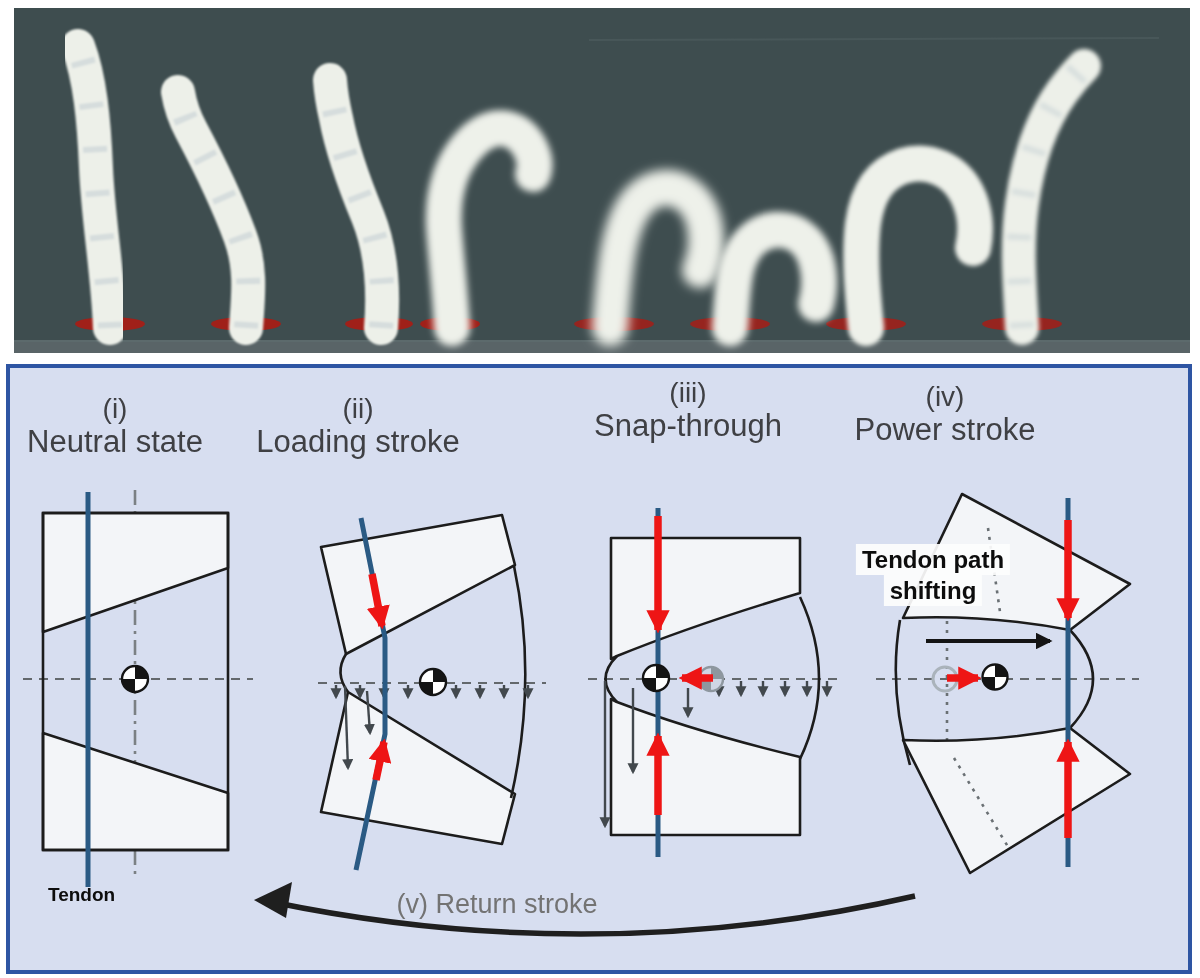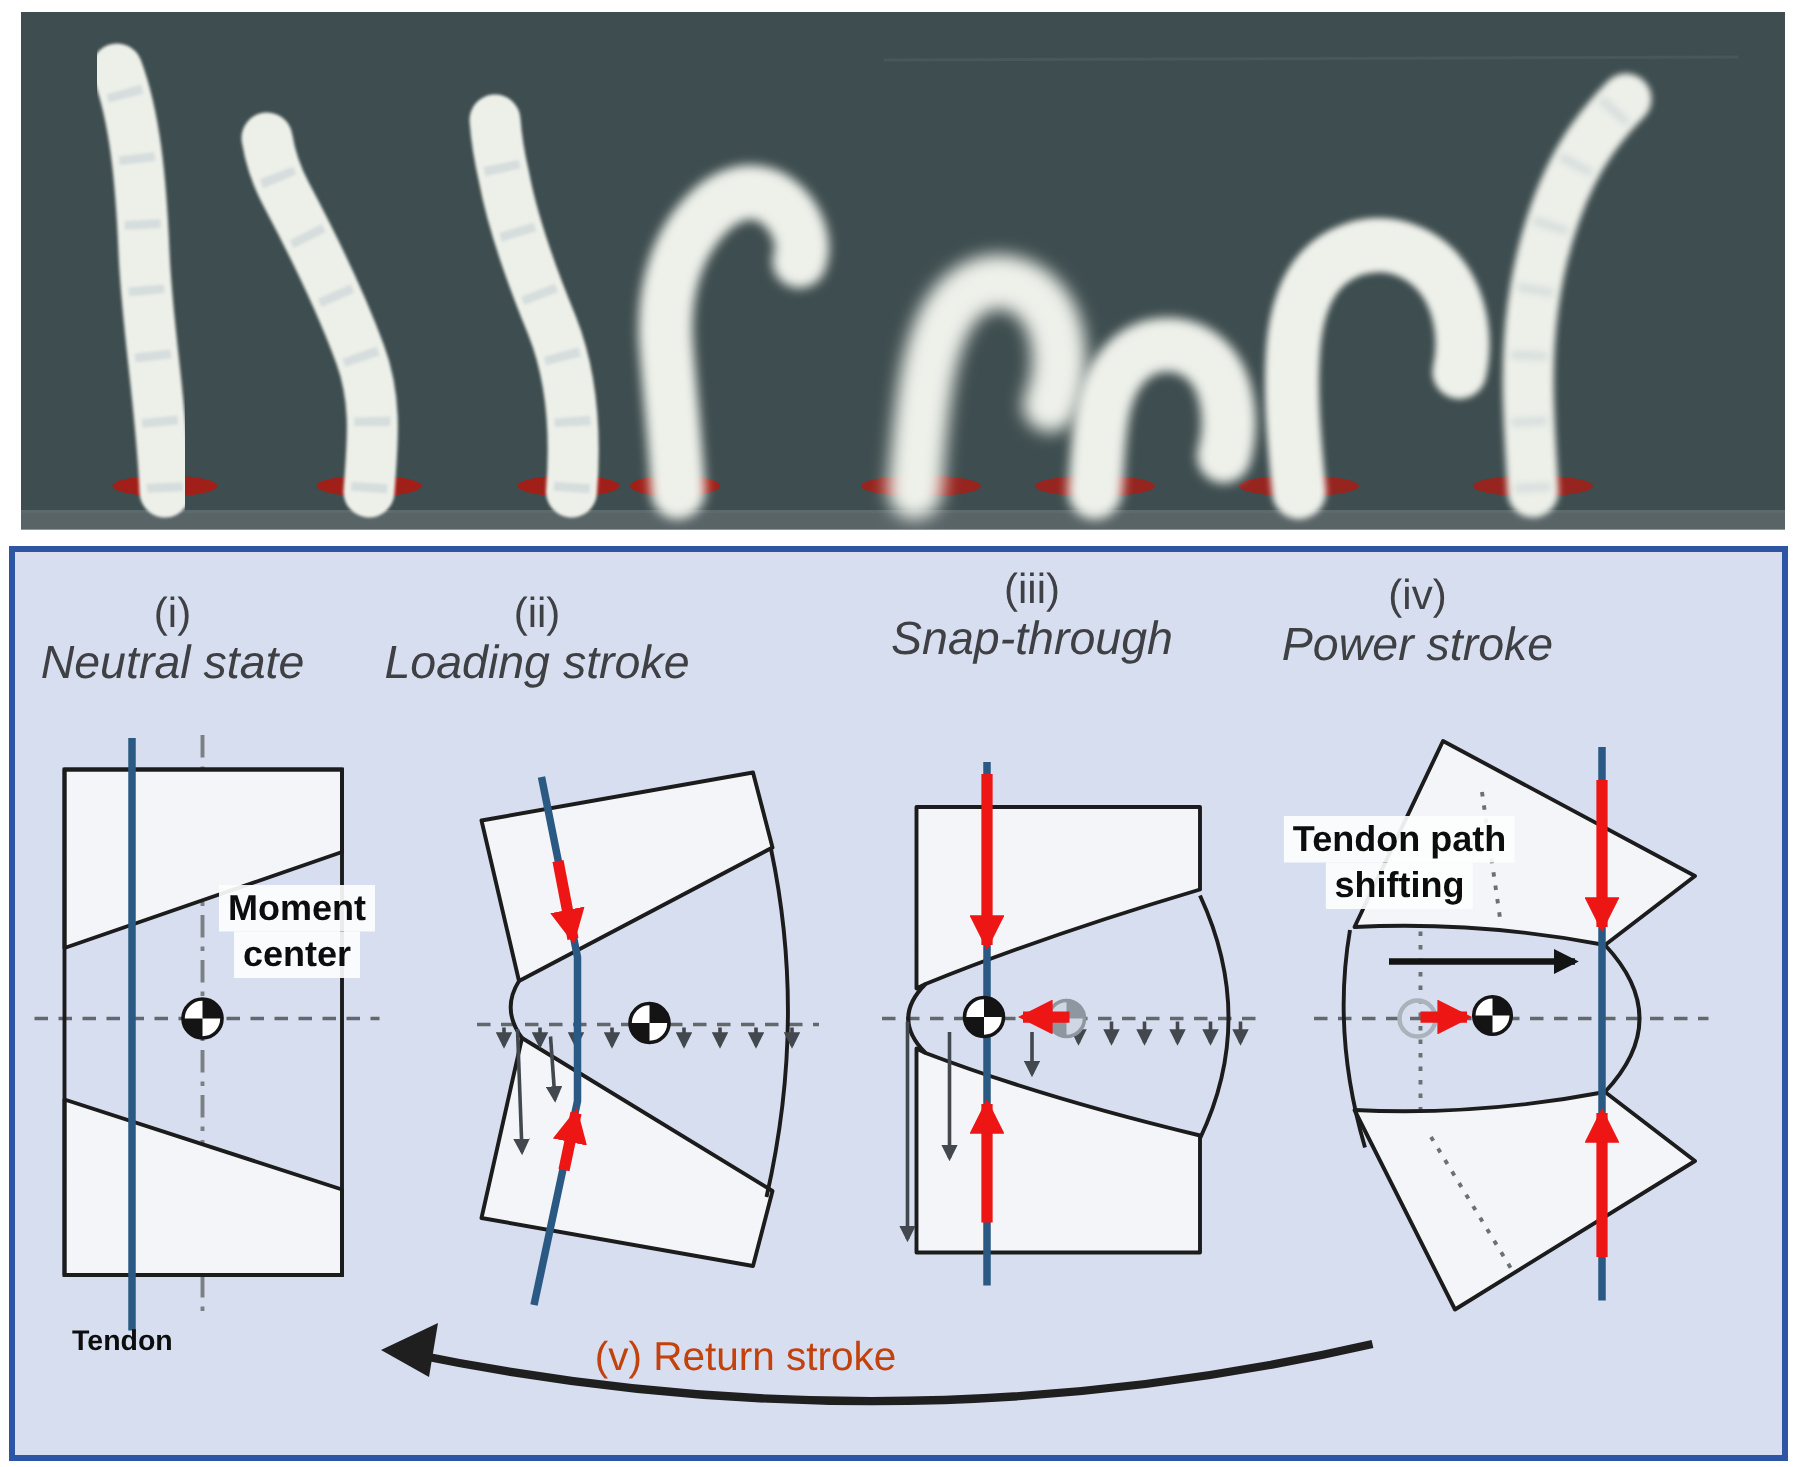--- a/index.html
+++ b/index.html
@@ -17,27 +17,27 @@
   .dash{stroke:#63686c;stroke-width:2.2;stroke-dasharray:9 7;fill:none;}
   .dashdot{stroke:#7b8084;stroke-width:2.6;stroke-dasharray:15 6 3 6;fill:none;}
   .dotted{stroke:#6a7074;stroke-width:2.6;stroke-dasharray:3 6;fill:none;}
   .tendon{stroke:#2a5a84;stroke-width:5;fill:none;}
   .red{stroke:#ee1515;stroke-width:7.5;fill:none;}
   .gray-arrow{stroke:#42484d;stroke-width:2.4;fill:none;}
   .black-arrow{stroke:#141414;stroke-width:4.2;fill:none;}
 
   .hdr{position:absolute;transform:translateX(-50%);text-align:center;color:#3f4044;}
   .hdr .num{font-size:28px;line-height:30px;}
-  .hdr .lbl{font-size:31px;line-height:36px;white-space:nowrap;font-style:italic;}
+  .hdr .lbl{font-size:31px;line-height:36px;white-space:nowrap;}
 
   .anno{position:absolute;color:#0d0d0d;font-weight:bold;text-align:center;}
   .anno .patch{background:rgba(253,253,253,.92);padding:0 6px;display:inline-block;}
   .anno div{line-height:31px;font-size:24px;white-space:nowrap;}
   .plain{position:absolute;color:#0d0d0d;font-weight:bold;font-size:19px;white-space:nowrap;}
-  .vtext{position:absolute;transform:translateX(-50%);color:#c2410c;font-size:27px;white-space:nowrap;}
+  .vtext{position:absolute;transform:translateX(-50%);color:#737373;font-size:27px;white-space:nowrap;}
 </style>
 </head>
 <body>
 
 <div class="photo-panel">
   <svg viewBox="0 0 1176 345">
     <defs>
       <filter id="fb1" x="-40%" y="-40%" width="180%" height="180%">
           <feGaussianBlur stdDeviation="1.1"></feGaussianBlur>
         </filter>
@@ -232,23 +232,19 @@
   </div>
   <div class="hdr" style="left:678px;top:10px;">
     <div class="num">(iii)</div>
     <div class="lbl">Snap-through</div>
   </div>
   <div class="hdr" style="left:935px;top:14px;">
     <div class="num">(iv)</div>
     <div class="lbl">Power stroke</div>
   </div>
 
-  <div class="anno" style="left:188px;top:222px;transform:translateX(-50%);">
-    <div><span class="patch">Moment</span></div>
-    <div><span class="patch">center</span></div>
-  </div>
   <div class="plain" style="left:38px;top:516px;">Tendon</div>
   <div class="anno" style="left:923px;top:176px;transform:translateX(-50%);">
     <div><span class="patch">Tendon path</span></div>
     <div><span class="patch">shifting</span></div>
   </div>
   <div class="vtext" style="left:487px;top:521px;">(v) Return stroke</div>
 </div>
 
 </body></html>

